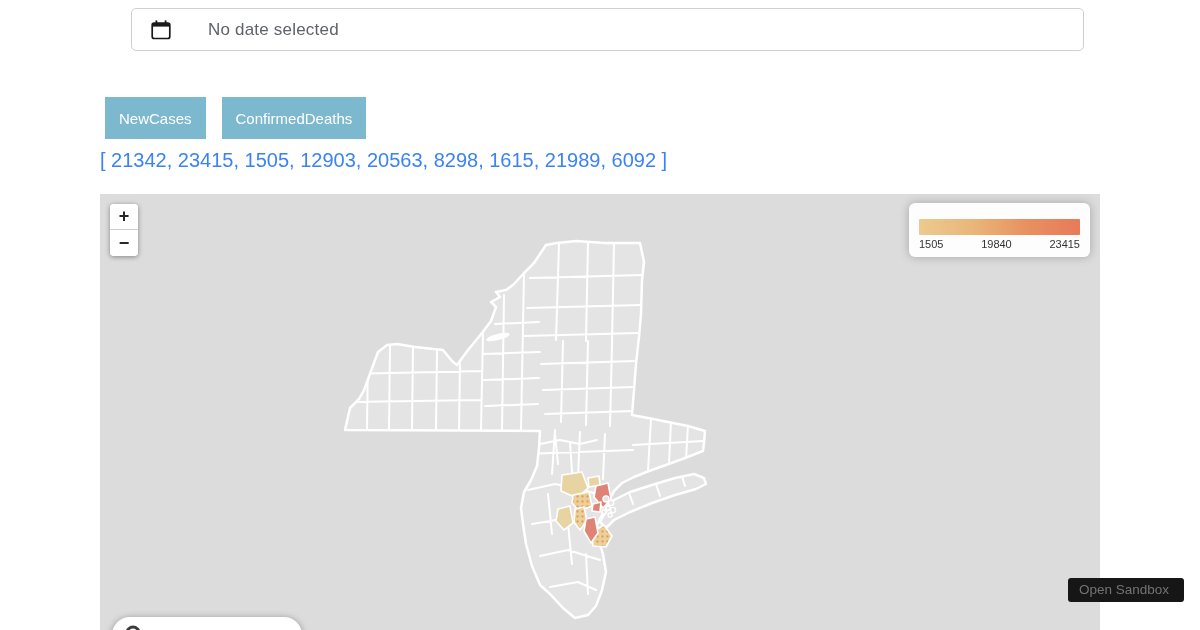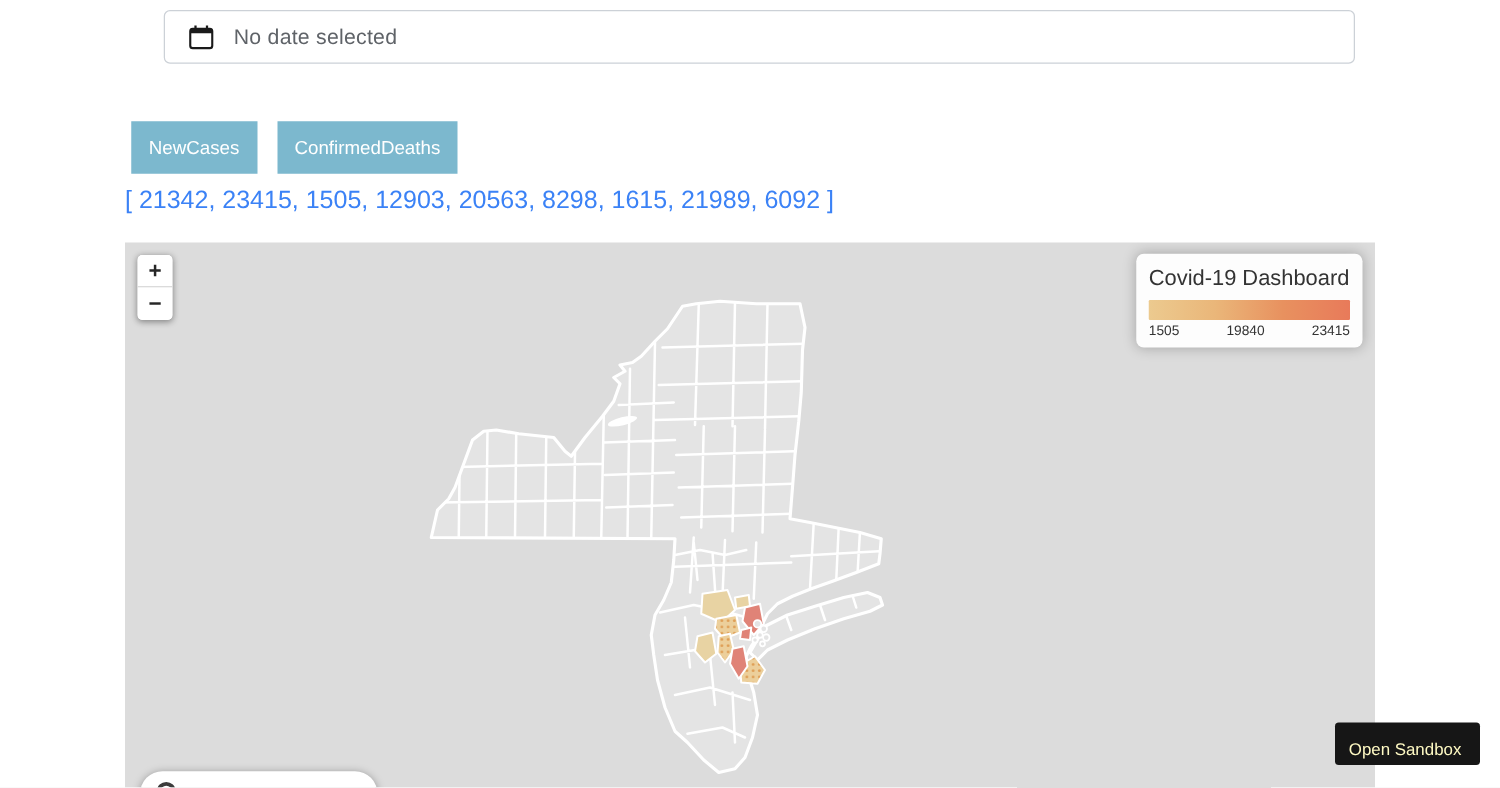--- a/index.html
+++ b/index.html
@@ -16,21 +16,21 @@
   .date-picker {
     position: absolute; left: 131px; top: 8px;
     width: 953px; height: 43px;
     border: 1px solid #ccd1d7; border-radius: 5px;
     background: #fff;
     display: flex; align-items: center;
     padding-left: 17px; cursor: pointer;
   }
   .date-picker .cal { width: 24px; height: 24px; flex: 0 0 auto; }
   .date-picker .ph {
-    margin-left: 14px; font-size: 17px; color: #5f6368; letter-spacing: .2px;
+    margin-left: 35px; font-size: 17px; color: #5f6368; letter-spacing: .2px;
   }
 
   
   .tabs { position: absolute; left: 105px; top: 97px; display: flex; gap: 16px; }
   .tab {
     height: 42px; border: none; cursor: pointer;
     padding: 0 14px; font-size: 15px; color: #ffffff;
     font-family: "Liberation Sans", sans-serif;
     background: #7cb8ce; border-radius: 0;
   }
@@ -83,23 +83,23 @@
     background: #fff; border-radius: 18px;
     box-shadow: 0 1px 7px rgba(0,0,0,.35);
     padding: 7px 0 0 12px; z-index: 5;
     display: flex; align-items: flex-start;
   }
 
   
   .sandbox {
     position: absolute; left: 1068px; top: 578px;
     width: 116px;
-    background: #161616; color: #fef9c3;
+    background: #161616; color: #737373;
     border-radius: 3px; border: none;
-    padding: 14px 11px 4px; text-align: left;
+    padding: 4px 11px 4px; text-align: left;
     font-size: 13.5px; line-height: 15.5px;
     font-family: "Liberation Sans", sans-serif;
     cursor: pointer; z-index: 10;
   }
 </style>
 </head>
 <body>
 
 <div class="page">
 
@@ -182,21 +182,20 @@
         <circle cx="510" cy="321" r="2.0"></circle>
       </g>
     </svg>
 
     <div class="zoomctl">
       <button class="zbtn">+</button>
       <button class="zbtn">−</button>
     </div>
 
     <div class="legend">
-      <div class="ltitle">Covid-19 Dashboard</div>
       <div class="lbar"></div>
       <div class="lticks">
         <span>1505</span>
         <span>19840</span>
         <span>23415</span>
       </div>
     </div>
 
     <div class="searchbox">
       <svg width="22" height="22" viewBox="0 0 22 22">

